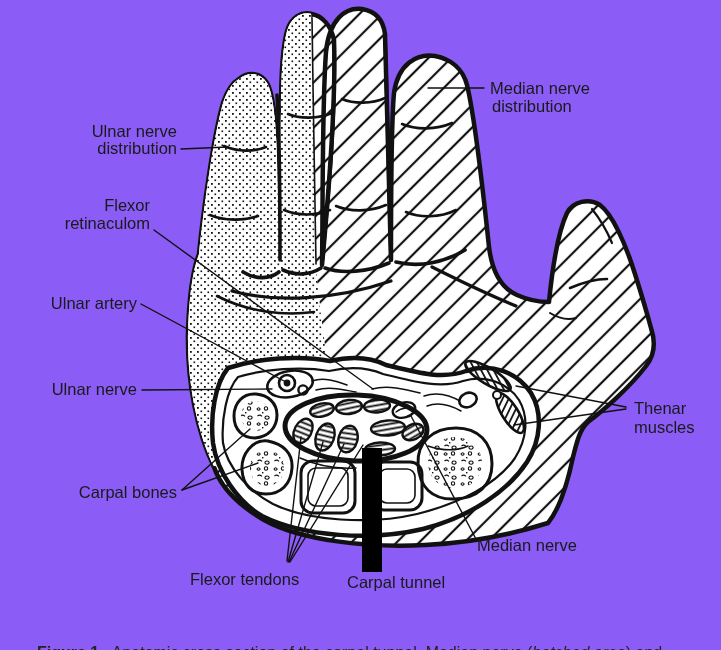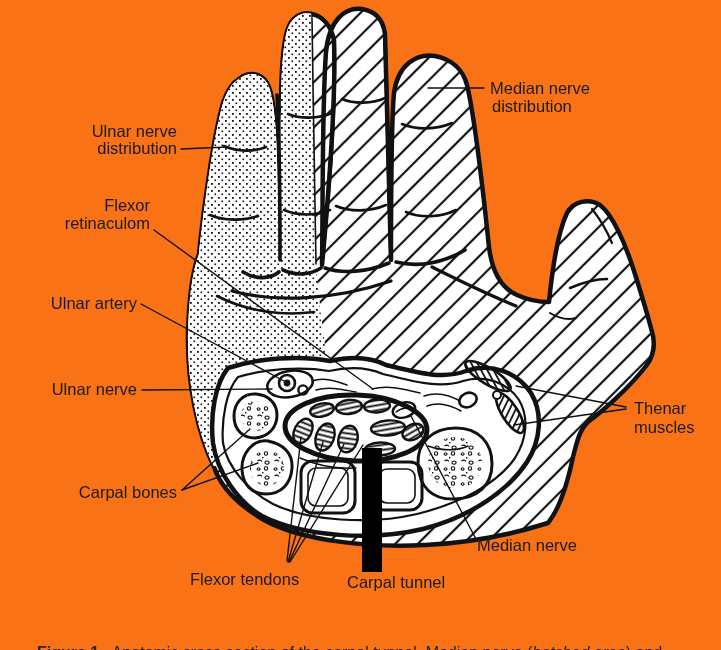--- a/index.html
+++ b/index.html
@@ -1,16 +1,16 @@
 <!DOCTYPE html>
 <html><head>
 <meta charset="utf-8">
 <style>
   html,body{margin:0;padding:0;background:#ffffff;}
-  #stage{position:relative;width:721px;height:650px;background:#f97316;overflow:hidden;
+  #stage{position:relative;width:721px;height:650px;background:#8b5cf6;overflow:hidden;
          font-family:"Liberation Sans",sans-serif;}
   svg text{font-family:"Liberation Sans",sans-serif;font-size:16.5px;fill:#1a1a1a;}
   .ink{stroke:#111;fill:none;stroke-linecap:round;stroke-linejoin:round;}
   #caption{position:absolute;left:37px;top:602px;width:672px;color:#222;
            font-size:16px;line-height:20.5px;white-space:pre-wrap;}
   #caption b{font-weight:bold;}
   #caption i{font-style:italic;}
 </style>
 </head>
 <body>

